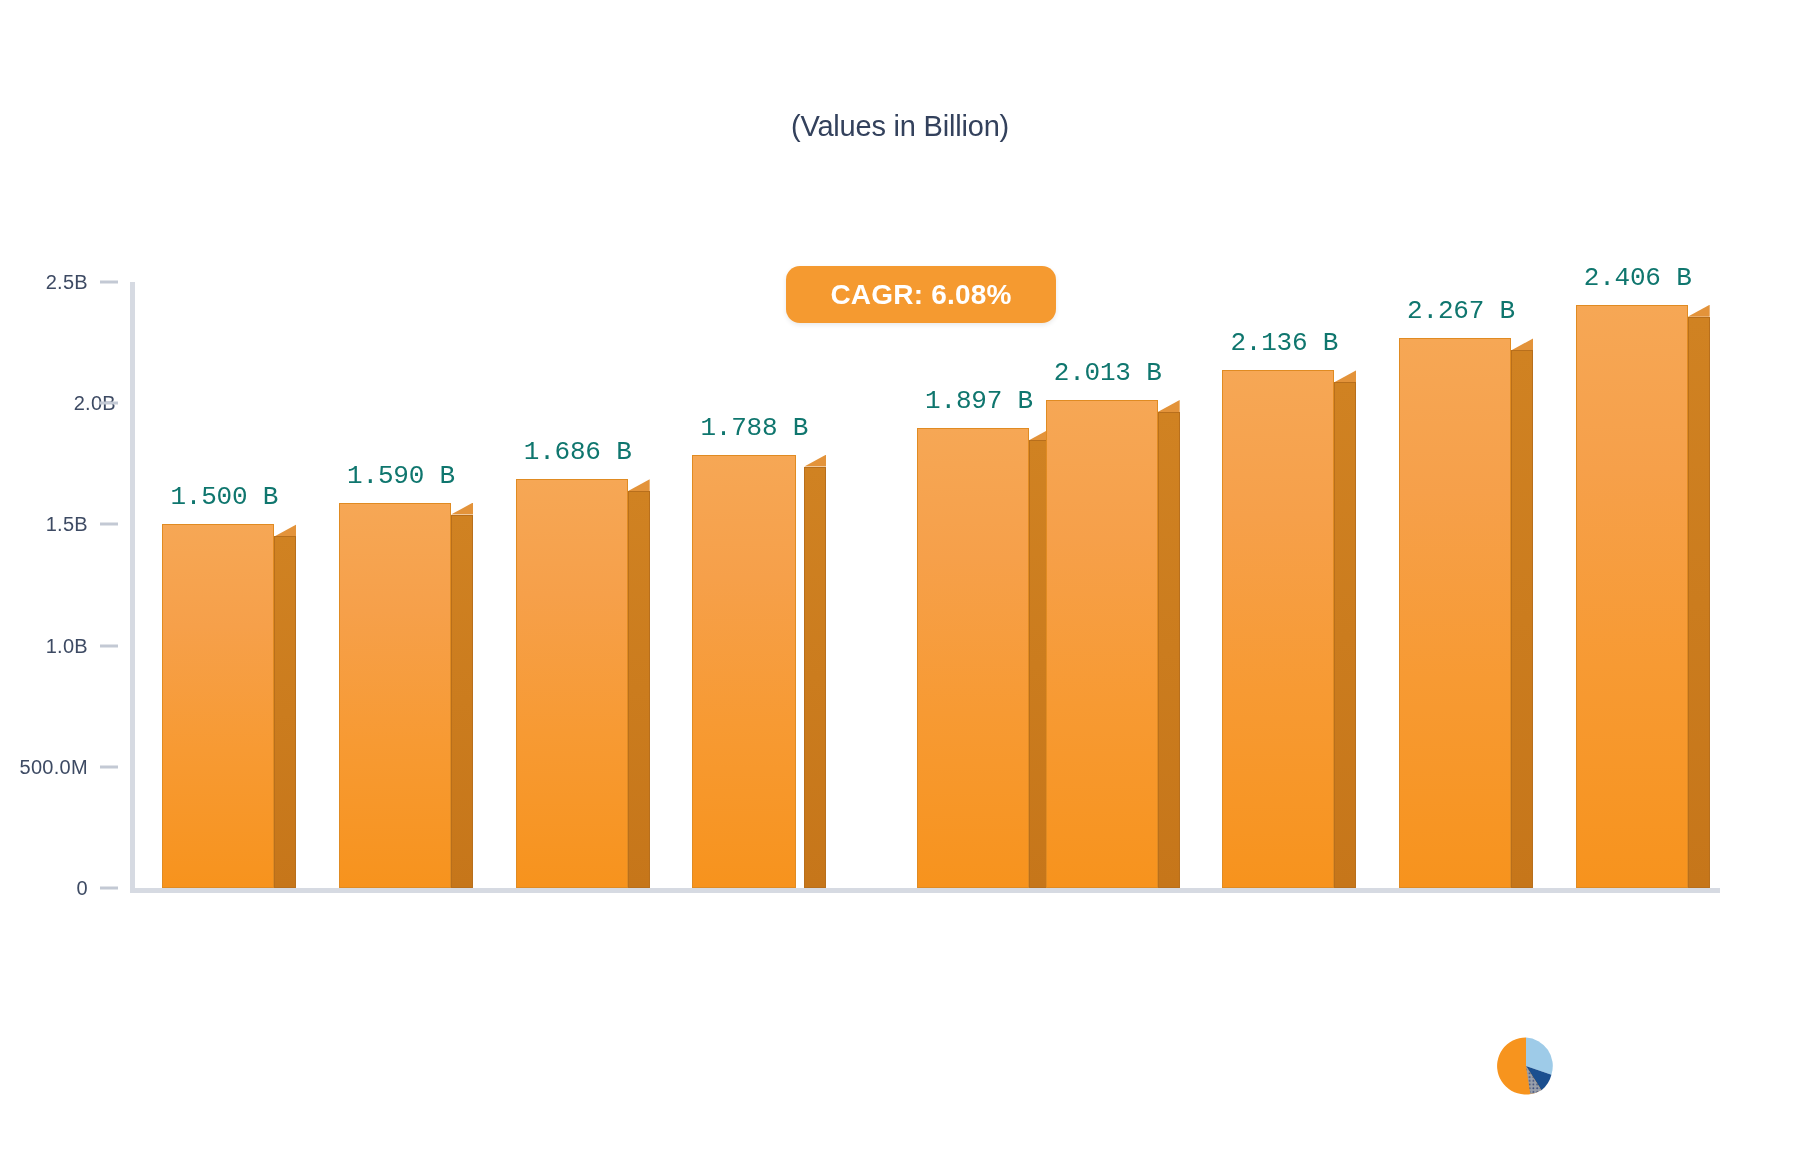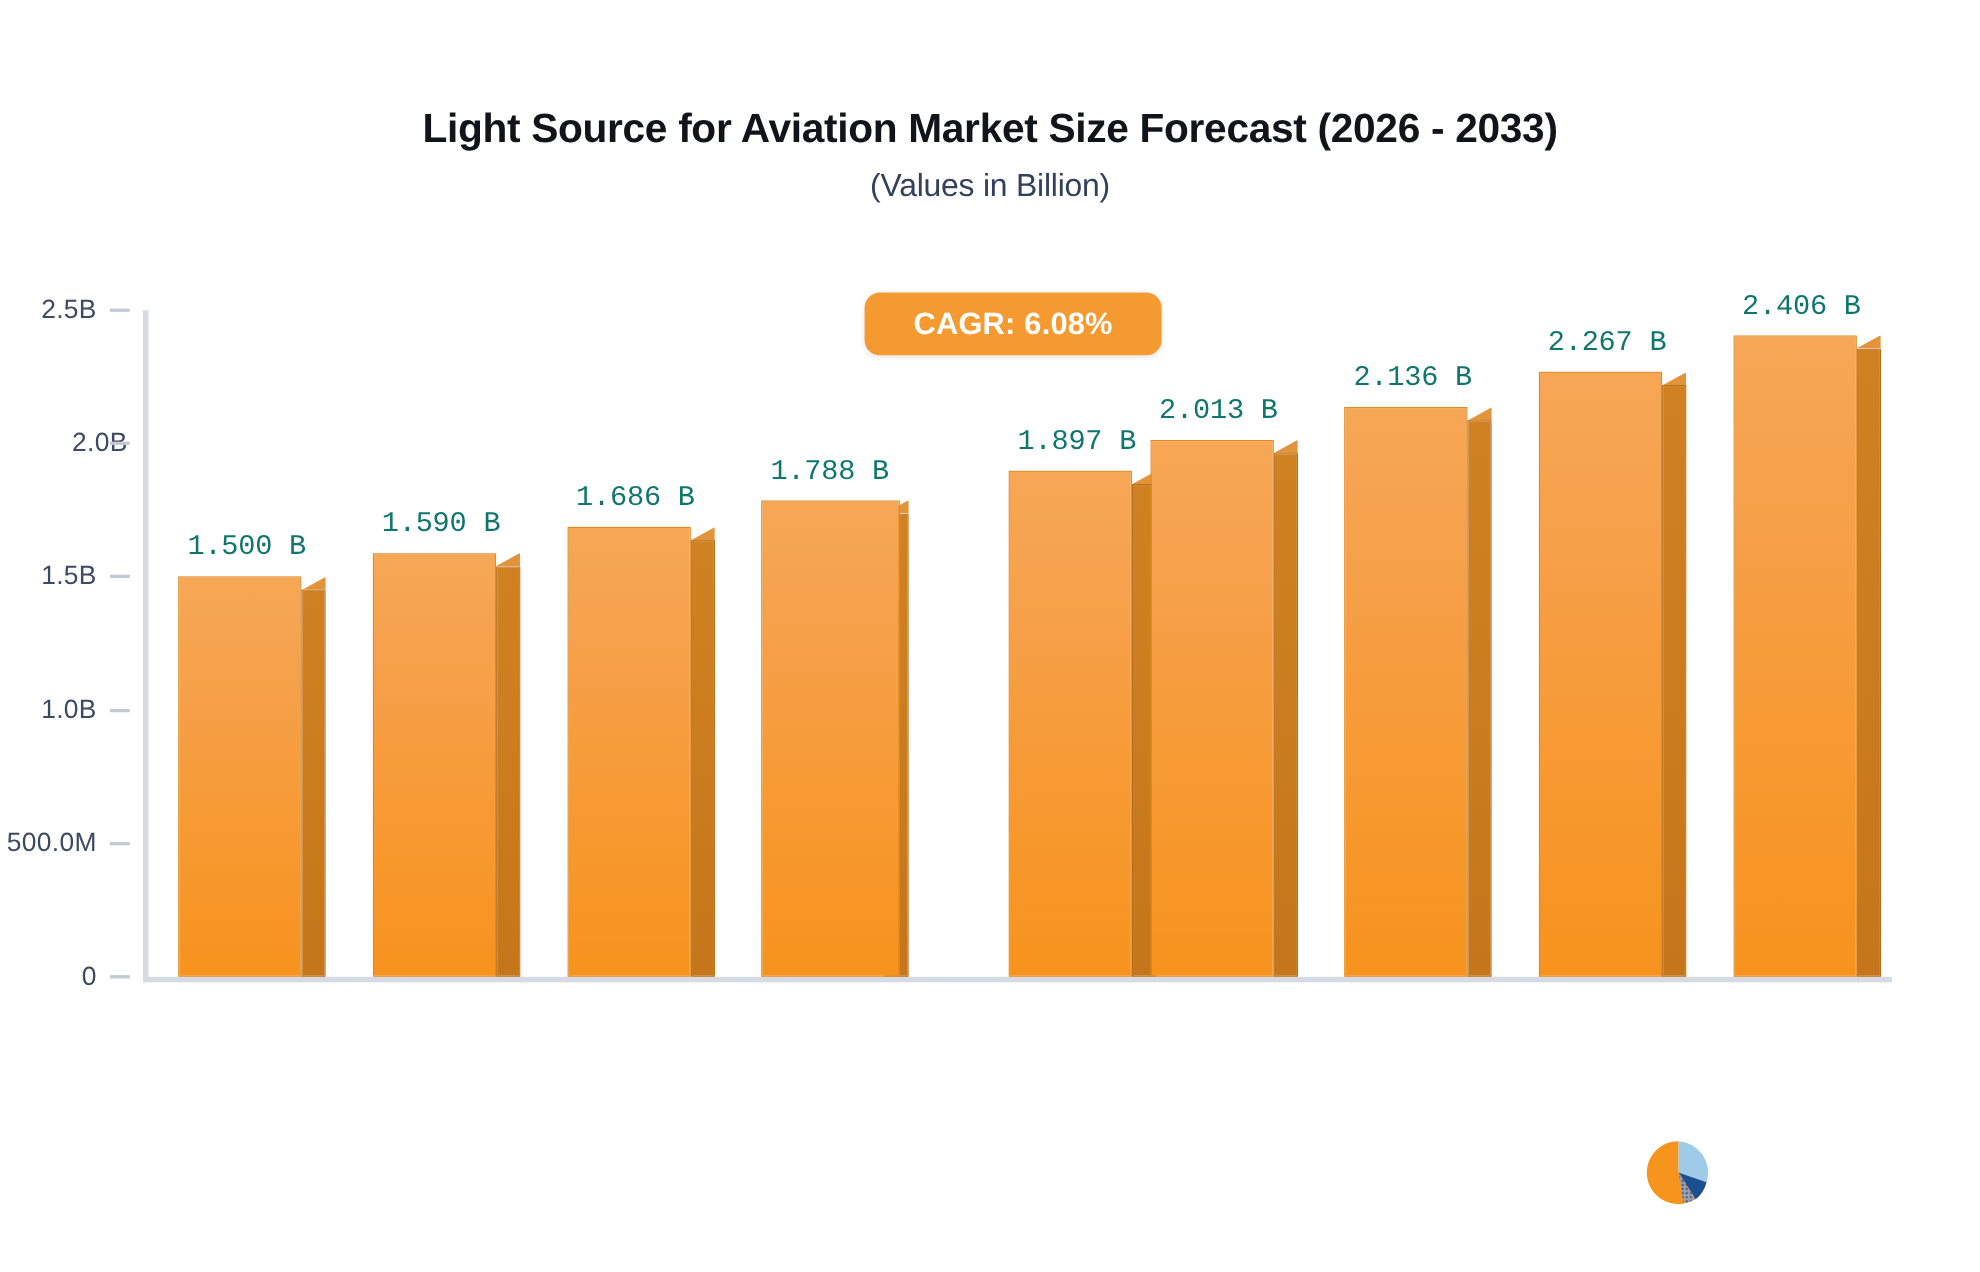--- a/index.html
+++ b/index.html
@@ -87,21 +87,21 @@
   .baseline {
     position: absolute;
     left: 0;
     top: 606px;
     width: 1590px;
     height: 5px;
     background: #d6dae2;
   }
   .ytick-label {
     position: absolute;
-    font-size: 24px;
+    font-size: 20px;
     color: #3d4a63;
     font-family: "Liberation Sans", sans-serif;
     text-align: right;
     transform: translateY(-50%);
     letter-spacing: 0.3px;
   }
   .ytick-dash {
     position: absolute;
     width: 18px;
     height: 3px;
@@ -171,21 +171,20 @@
     letter-spacing: -1px;
     margin-left: -8px;
   }
 </style>
 </head>
 <body>
 
 <div id="chart-root">
 
   <div class="title-block">
-    <div class="chart-title">Light Source for Aviation Market Size Forecast (2026 - 2033)</div>
     <div class="chart-subtitle">(Values in Billion)</div>
   </div>
 
   <div class="cagr-badge">
     <span class="cagr-text">CAGR: 6.08%</span>
   </div>
 
   <div id="yaxis">
       <div class="ytick-label" style="left: 0px; width: 88px; top: 282px;">2.5B</div>
       <div class="ytick-dash" style="left: 100px; top: 282px;"></div>
@@ -216,21 +215,21 @@
           <div class="bar-top" style="left: 112px; bottom: 373.416px; clip-path: polygon(0px 100%, 100% 0px, 100% 100%);"></div>
           <div class="bar-front" style="height: 385.416px;"></div>
           <div class="bar-value" style="bottom: 397.416px; left: 62px;">1.590 B</div>
         </div>
         <div class="bar-group" style="left: 385.667px; width: 112px; height: 408.686px; border-radius: 12px;">
           <div class="bar-side" style="left: 112px; height: 396.686px;"></div>
           <div class="bar-top" style="left: 112px; bottom: 396.686px; clip-path: polygon(0px 100%, 100% 0px, 100% 100%);"></div>
           <div class="bar-front" style="height: 408.686px;"></div>
           <div class="bar-value" style="bottom: 420.686px; left: 62px;">1.686 B</div>
         </div>
-        <div class="bar-group" style="left: 562.333px; width: 126px; height: 433.411px; margin-top: 45px;">
+        <div class="bar-group" style="left: 562.333px; width: 104px; height: 433.411px; margin-top: 45px;">
           <div class="bar-side" style="left: 112px; height: 421.411px;"></div>
           <div class="bar-top" style="left: 112px; bottom: 421.411px; clip-path: polygon(0px 100%, 100% 0px, 100% 100%);"></div>
           <div class="bar-front" style="height: 433.411px;"></div>
           <div class="bar-value" style="bottom: 445.411px; left: 62px;">1.788 B</div>
         </div>
         <div class="bar-group" style="left: 739px; width: 112px; height: 459.833px; margin-left: 48px;">
           <div class="bar-side" style="left: 112px; height: 447.833px;"></div>
           <div class="bar-top" style="left: 112px; bottom: 447.833px; clip-path: polygon(0px 100%, 100% 0px, 100% 100%);"></div>
           <div class="bar-front" style="height: 459.833px;"></div>
           <div class="bar-value" style="bottom: 471.833px; left: 62px;">1.897 B</div>

